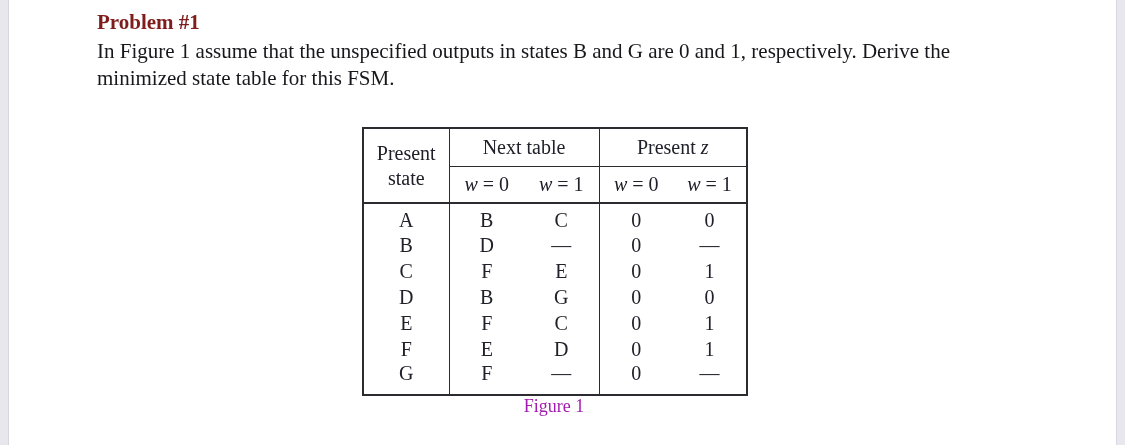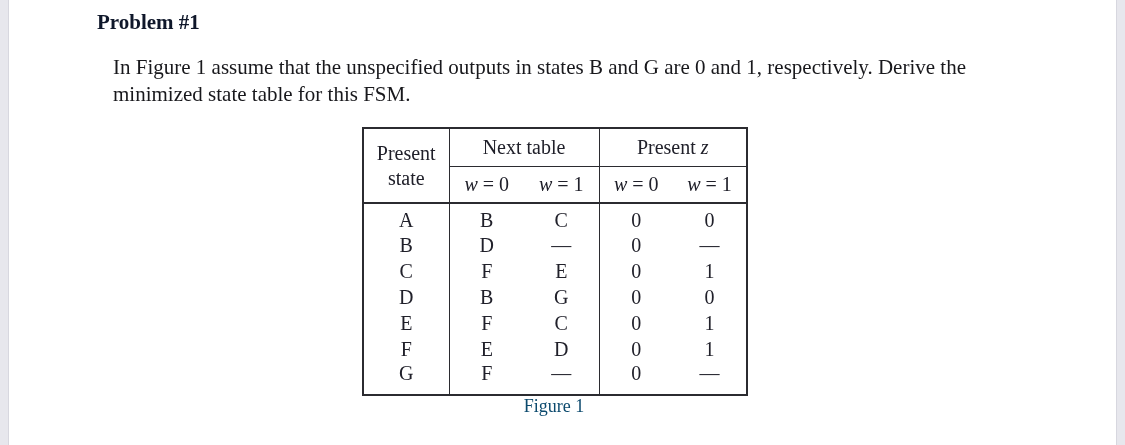--- a/index.html
+++ b/index.html
@@ -16,24 +16,24 @@
     background:#ffffff;
     font-family:"Liberation Serif","DejaVu Serif",serif;
     color:var(--text);
   }
   .page-edge{position:absolute;top:0;bottom:0;width:9px;background:var(--edge);}
   .page-edge.left{left:0;border-right:1px solid var(--edge-line);}
   .page-edge.right{right:0;border-left:1px solid var(--edge-line);}
 
   .heading{
     position:absolute;left:97px;top:10px;margin:0;
-    font-size:21px;font-weight:bold;color:#0f172a;
+    font-size:21px;font-weight:bold;color:#7f1d1d;
   }
   .body-text{
-    position:absolute;left:97px;top:38px;margin:16px;width:945px;
+    position:absolute;left:97px;top:38px;margin:0;width:945px;
     font-size:21px;line-height:27px;color:var(--text);
   }
 
   table.state-table{
     position:absolute;left:362px;top:127px;
     border-collapse:collapse;table-layout:fixed;
     border:2px solid var(--line);
     color:var(--table-text);
   }
   .state-table col.c-present{width:86px;}
@@ -56,21 +56,21 @@
   .group-th{border-bottom:1.5px solid var(--line);}
   .sep-left{border-left:1.5px solid var(--line);}
   .present-col{border-right:1.5px solid var(--line);}
   .state-table tbody td{height:26px;}
   .state-table tbody tr:first-child td{padding-top:5px;}
   .state-table tbody tr:last-child td{padding-bottom:9px;}
   .var{font-style:italic;font-family:"Liberation Serif","DejaVu Serif",serif;}
 
   .caption{
     position:absolute;left:362px;top:396px;width:384px;
-    text-align:center;font-size:18px;color:#0c4a6e;
+    text-align:center;font-size:18px;color:#a21caf;
   }
 </style>
 </head>
 <body>
 
 <div class="page-edge left"></div>
 <div class="page-edge right"></div>
 
 <main>
   <h1 class="heading">Problem #1</h1>

